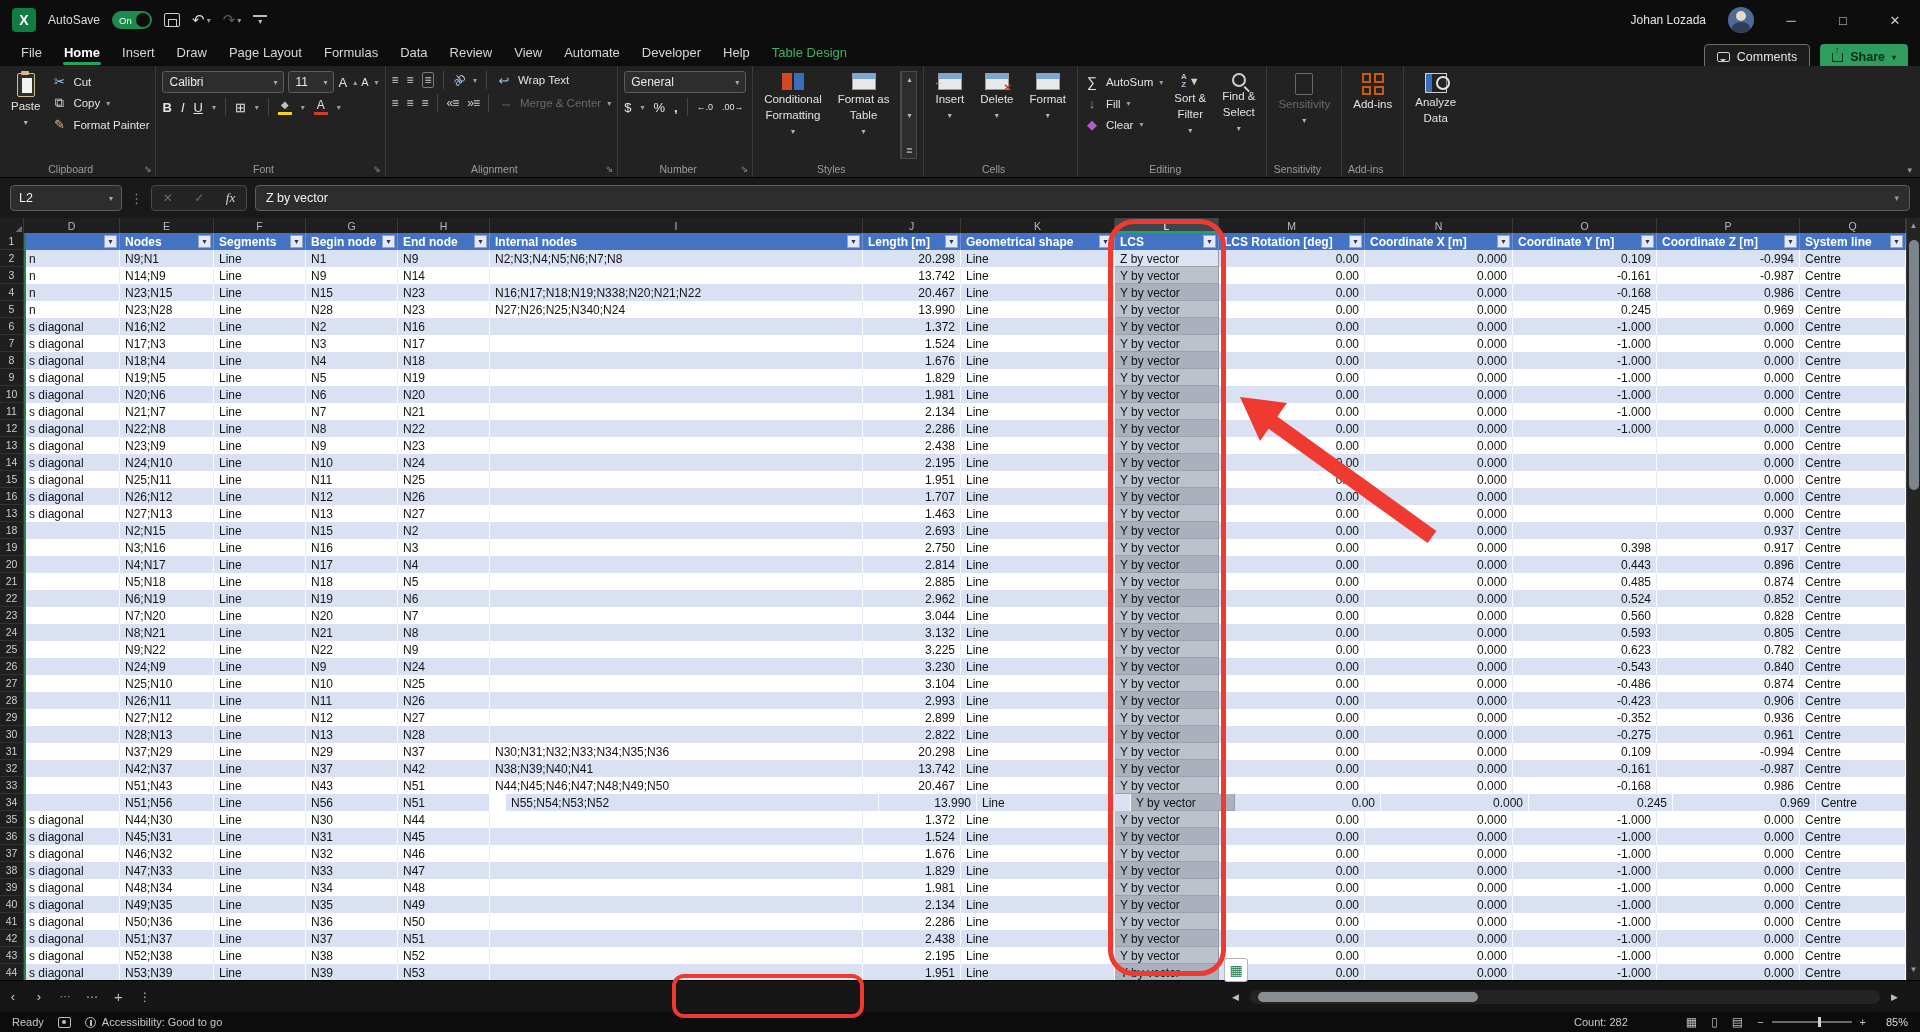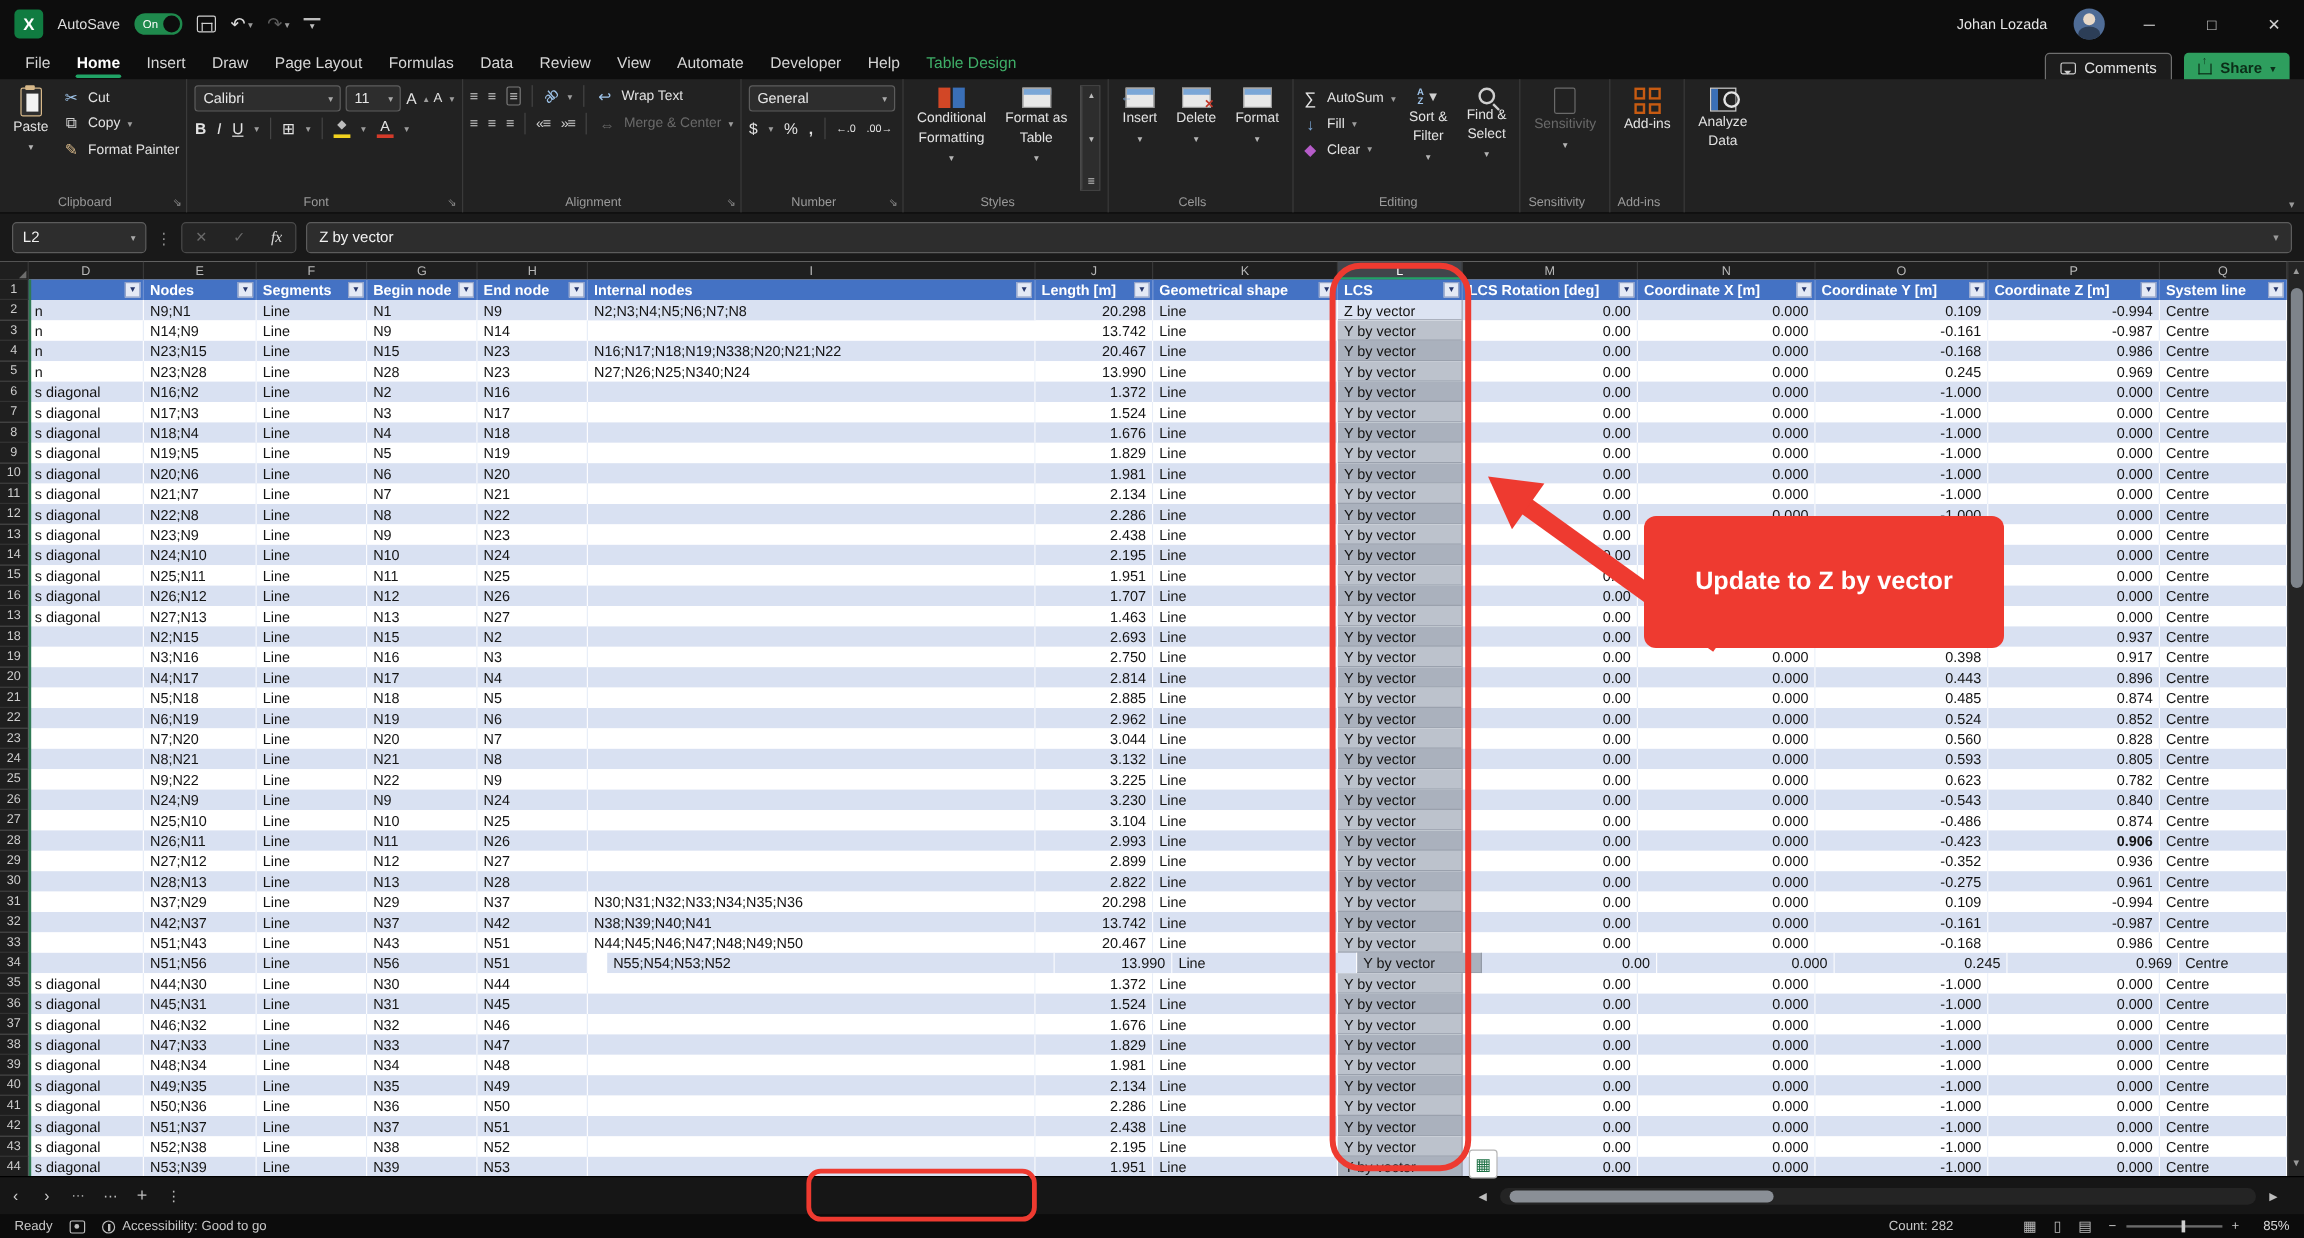--- a/index.html
+++ b/index.html
@@ -1025,21 +1025,21 @@
           <div class="dcell" style="width: 92px;">Line</div>
           <div class="dcell" style="width: 92px;">N11</div>
           <div class="dcell" style="width: 92px;">N26</div>
           <div class="dcell" style="width: 373px;"></div>
           <div class="dcell num" style="width: 98px;">2.993</div>
           <div class="dcell" style="width: 154px;">Line</div>
           <div class="dcell selc" style="width: 104px;">Y by vector</div>
           <div class="dcell num" style="width: 146px;">0.00</div>
           <div class="dcell num" style="width: 148px;">0.000</div>
           <div class="dcell num" style="width: 144px;">-0.423</div>
-          <div class="dcell num" style="width: 143px; font-weight: bold;">0.906</div>
+          <div class="dcell num" style="width: 143px;">0.906</div>
           <div class="dcell" style="width: 106px;">Centre</div>
         </div>
         <div class="drow">
           <div class="gut">29</div>
           <div class="dcell" style="width: 96px;"></div>
           <div class="dcell" style="width: 94px;">N27;N12</div>
           <div class="dcell" style="width: 92px;">Line</div>
           <div class="dcell" style="width: 92px;">N12</div>
           <div class="dcell" style="width: 92px;">N27</div>
           <div class="dcell" style="width: 373px;"></div>
@@ -1314,23 +1314,20 @@
       <div class="vthumb"></div>
       <span class="arr dn">▼</span>
     </div>
   </div>
 
   <div class="ringL"></div>
   <svg class="arrow-svg">
     <line x1="1432" y1="537" x2="1268" y2="419" stroke="#ee3a30" stroke-width="15"></line>
     <polygon points="1240,397 1287,403 1260,441" fill="#ee3a30"></polygon>
   </svg>
-  <div class="callout">
-    <span>Update to Z by vector</span>
-  </div>
   <div class="floatie">
       <span>▦</span>
     </div>
   <div class="tabring"></div>
 
   <div class="tabbar">
     <span class="tnav">‹</span>
     <span class="tnav">›</span>
     <span class="tnav dots">⋯</span>
     <span class="tab-extra">⋯</span>

